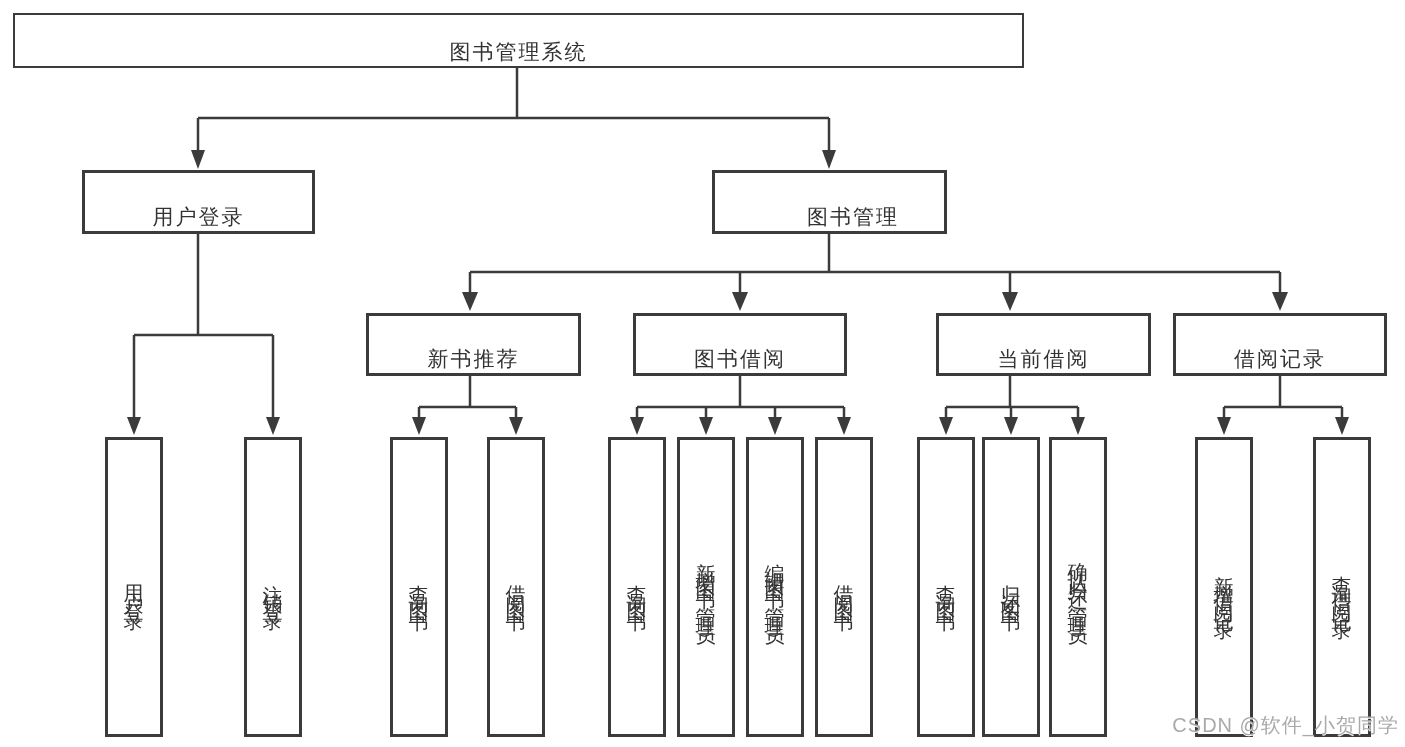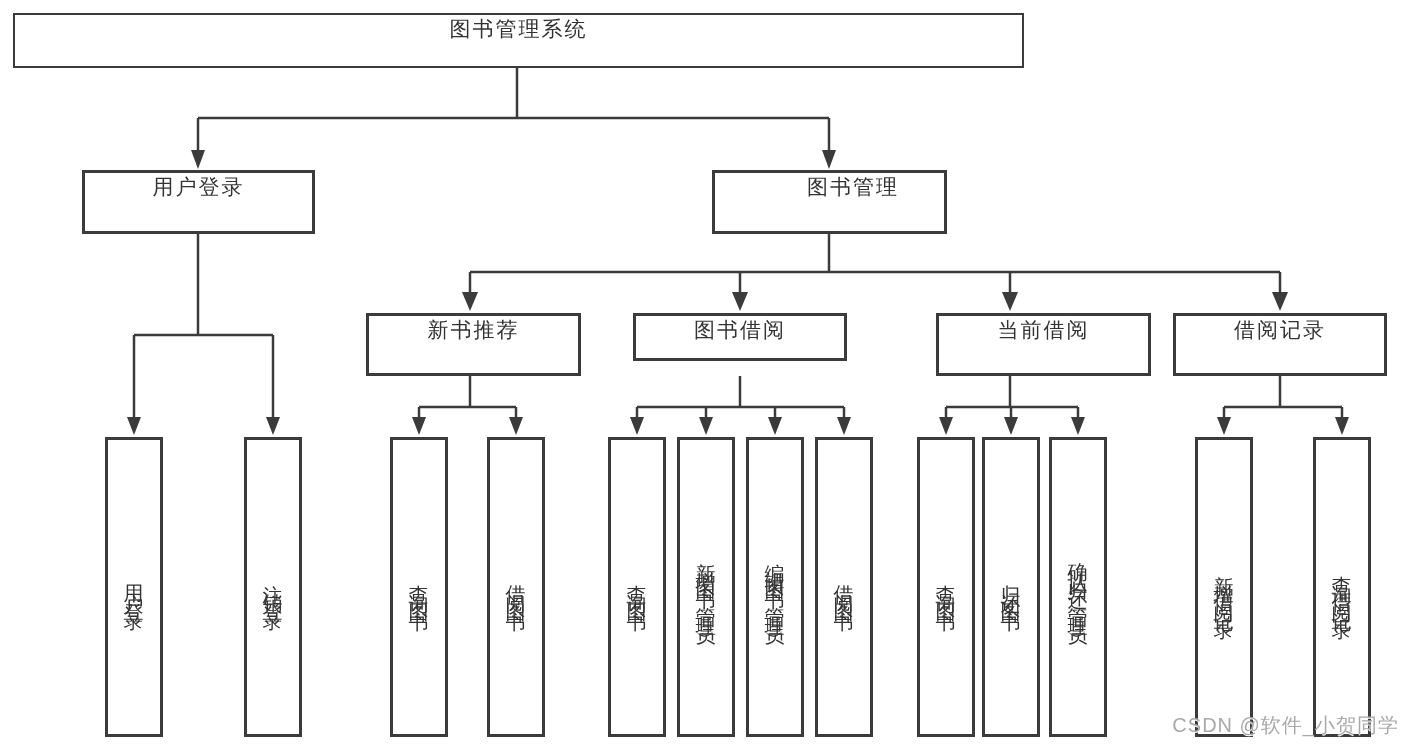--- a/index.html
+++ b/index.html
@@ -16,31 +16,31 @@
     background:var(--bg);
     overflow:hidden;
     font-family:"Liberation Sans","DejaVu Sans",sans-serif;
     color:var(--text);
   }
   .wires{position:absolute;left:0;top:0;width:1405px;height:747px;}
   .box{
     position:absolute;
     background:#fff;
     border:3px solid var(--line);
-    display:flex;align-items:flex-start;justify-content:center;
+    display:flex;align-items:flex-end;justify-content:center;
     font-size:21px;
     letter-spacing:2px;
     color:var(--text);
     white-space:nowrap;
   }
   .root{left:13px;top:13px;width:1011px;height:55px;border-width:2px;}
   .n-user-login{left:82px;top:170px;width:233px;height:64px;}
   .n-book-mgmt{left:712px;top:170px;width:235px;height:64px;padding-left:47px;}
   .n-new-books{left:366px;top:313px;width:215px;height:63px;}
-  .n-book-borrow{left:633px;top:313px;width:214px;height:48px;font-family:Liberation Serif, serif;}
+  .n-book-borrow{left:633px;top:313px;width:214px;height:63px;font-family:Liberation Serif, serif;}
   .n-current-borrow{left:936px;top:313px;width:215px;height:63px;}
   .n-borrow-records{left:1173px;top:313px;width:214px;height:63px;}
   .vbox{
     position:absolute;top:437px;width:58px;height:300px;
     background:#fff;border:3px solid var(--line);
     display:flex;align-items:center;justify-content:center;
   }
   .vbox .lbl{
     writing-mode:vertical-rl;
     text-orientation:mixed;

